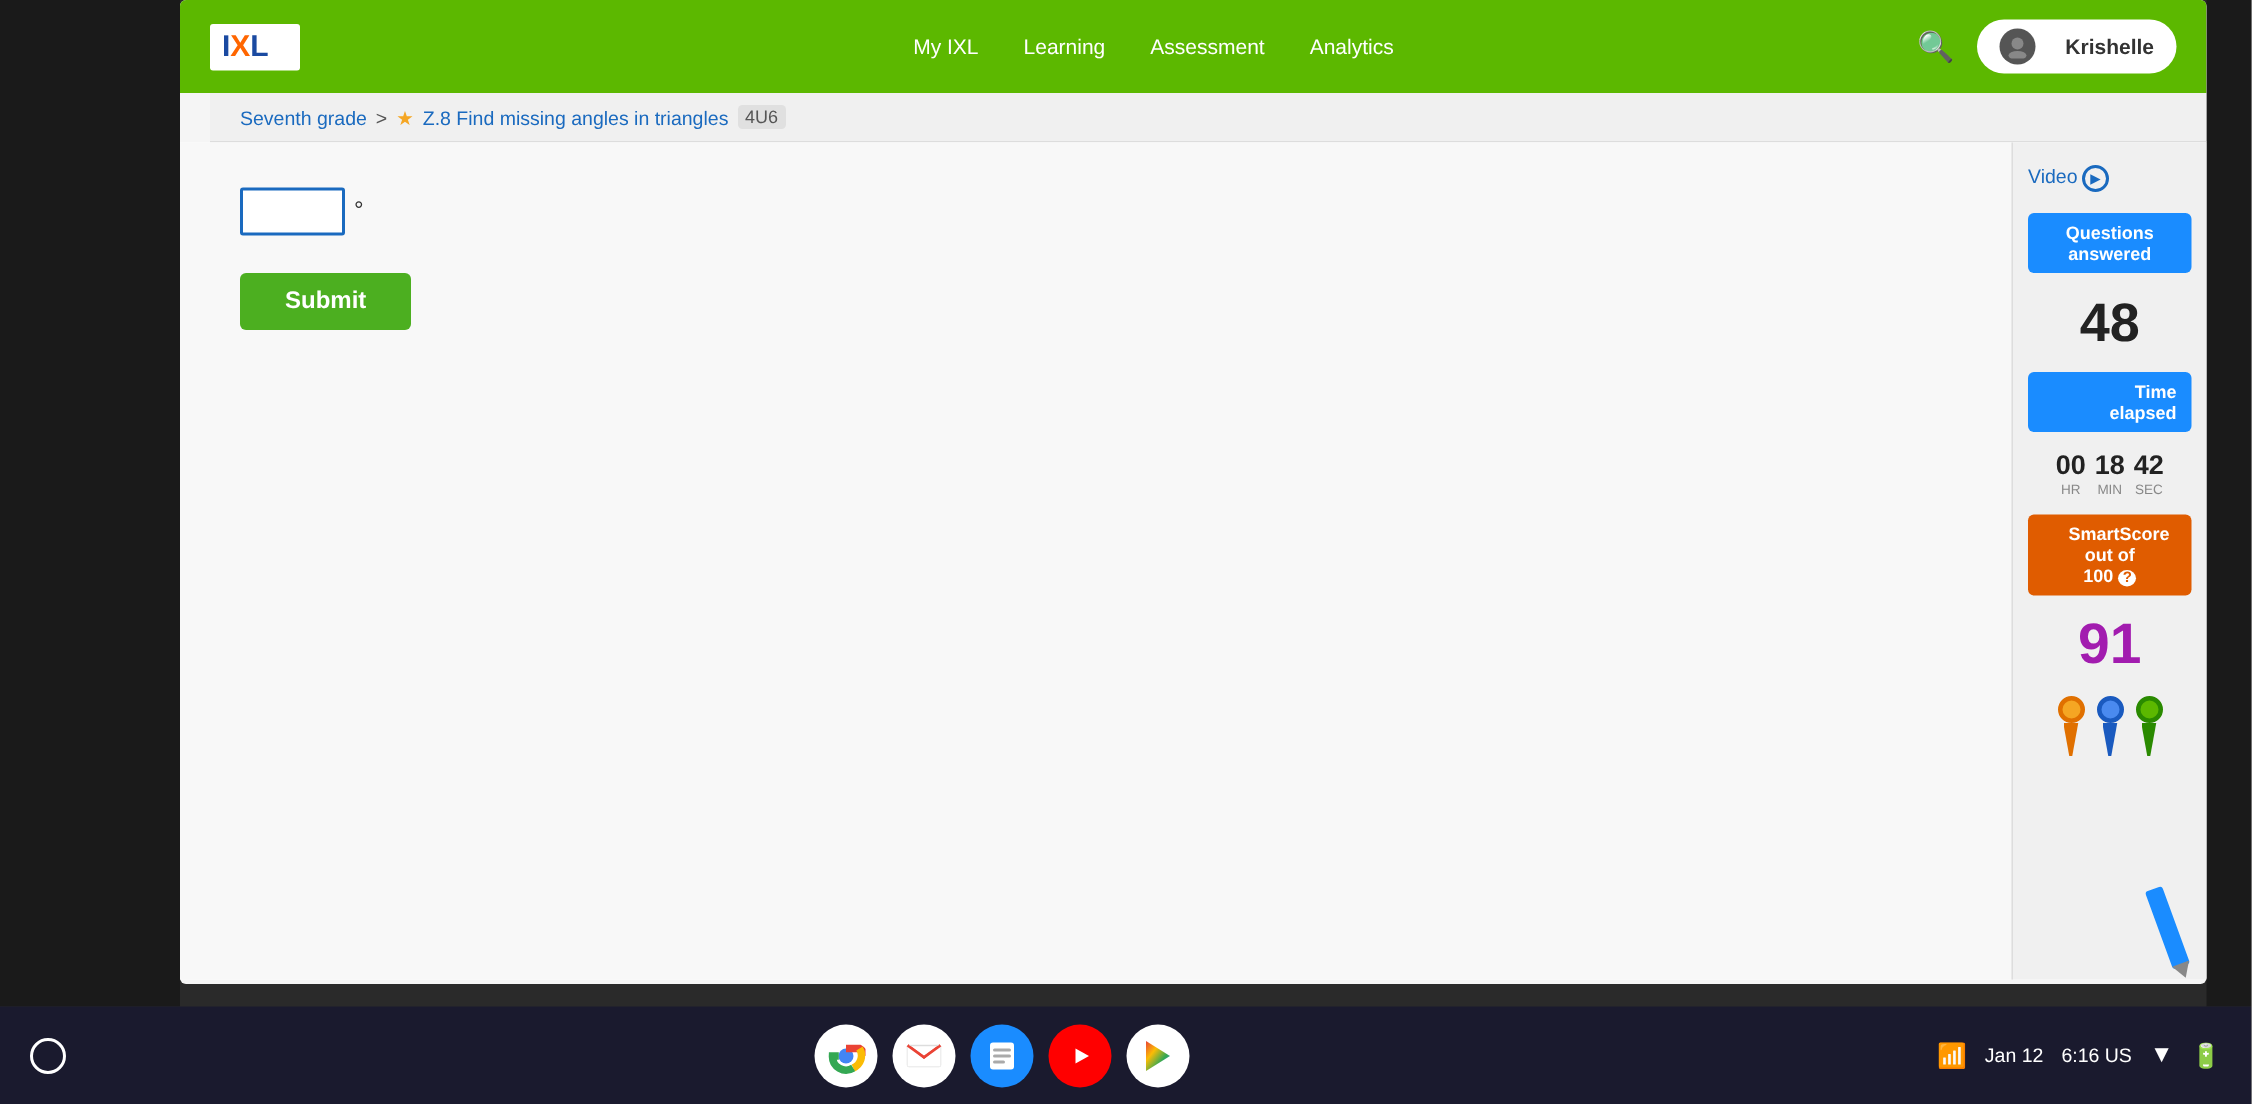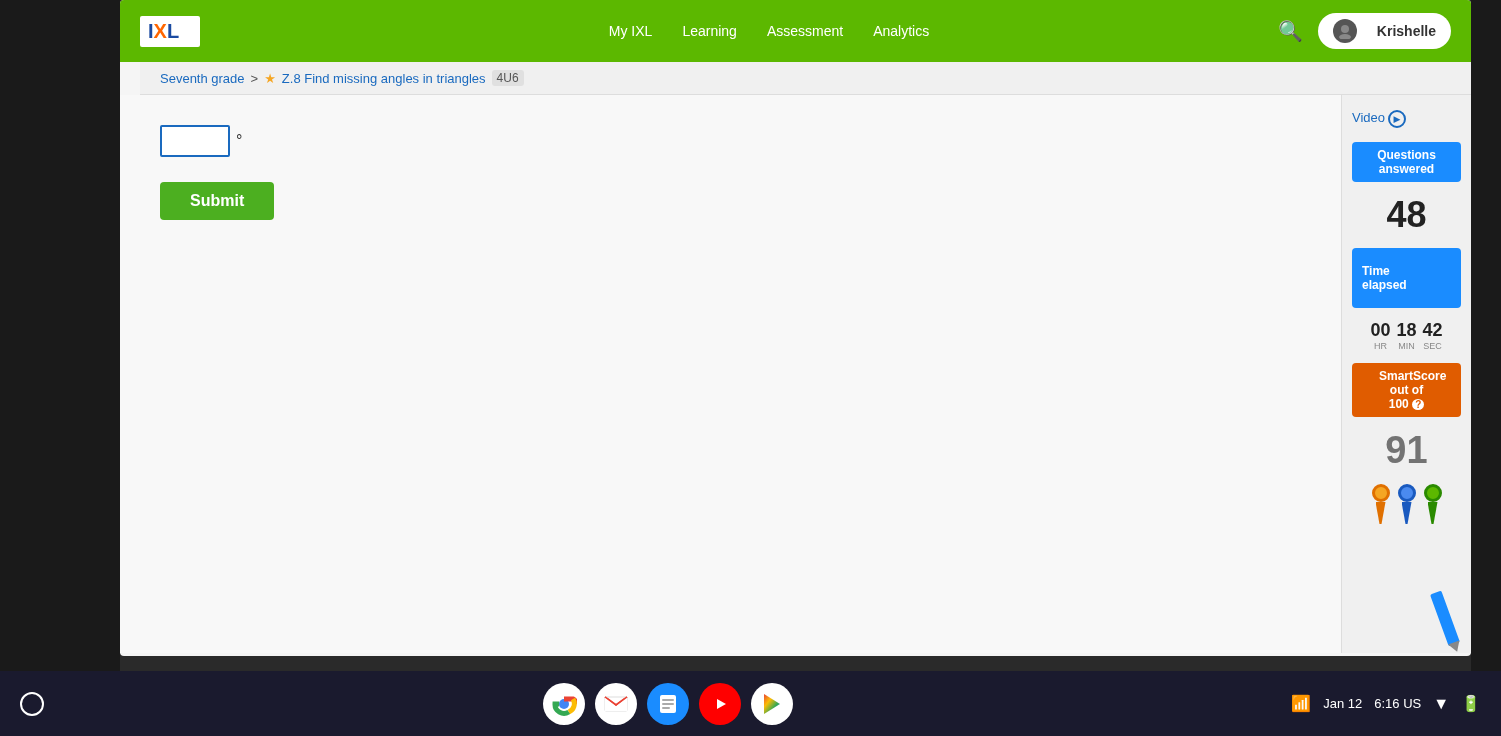--- a/index.html
+++ b/index.html
@@ -237,22 +237,22 @@
       font-size: 36px;
       font-weight: bold;
       color: #222;
       text-align: center;
     }
 
     .time-elapsed-badge {
       background: #1a8cff;
       color: white;
       border-radius: 4px;
-      padding: 16px 10px;
-      text-align: left;
+      padding: 6px 10px;
+      text-align: right;
       font-size: 12px;
       font-weight: bold;
       width: 100%;
     }
 
     .timer-display {
       display: flex;
       gap: 6px;
       align-items: flex-start;
       justify-content: center;
@@ -282,21 +282,21 @@
       padding: 6px 27px;
       text-align: center;
       font-size: 12px;
       font-weight: bold;
       width: 100%;
     }
 
     .smart-score-value {
       font-size: 38px;
       font-weight: bold;
-      color: #737373;
+      color: #a21caf;
       text-align: center;
     }
 
     .ribbons-row {
       display: flex;
       gap: 4px;
       justify-content: center;
     }
 
     .ribbon {

